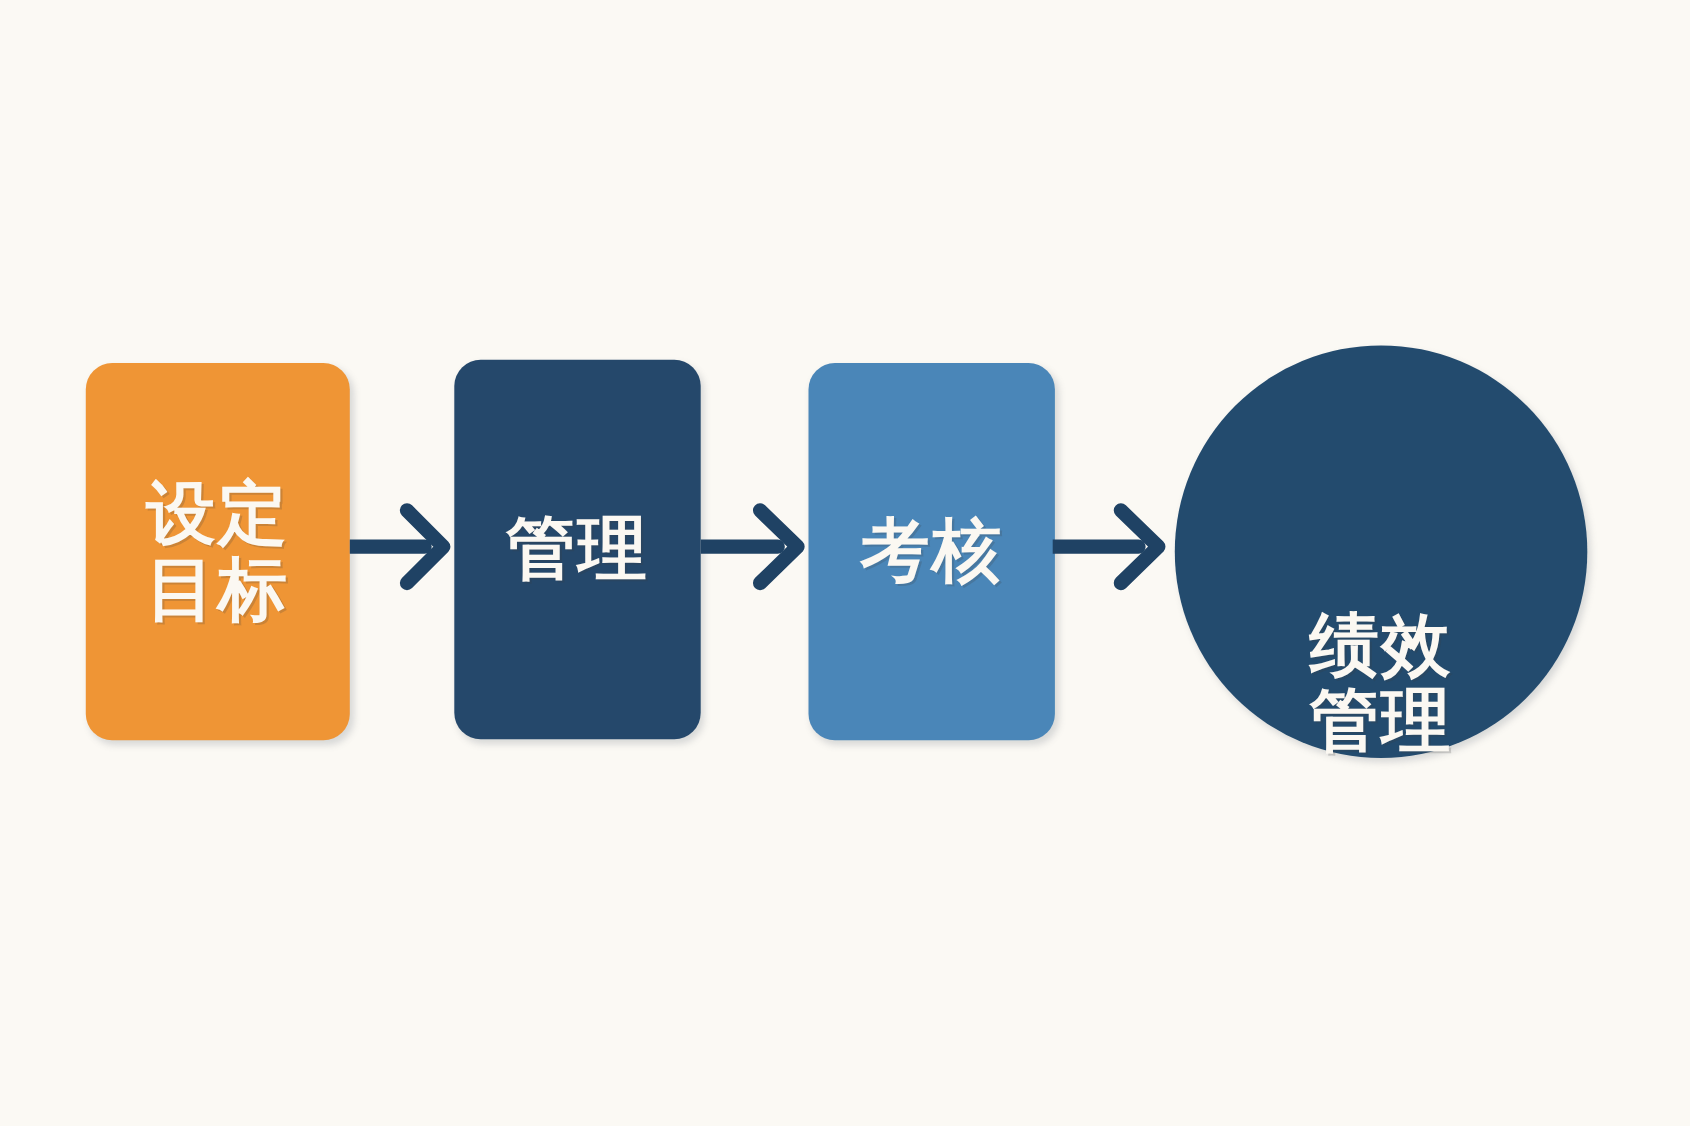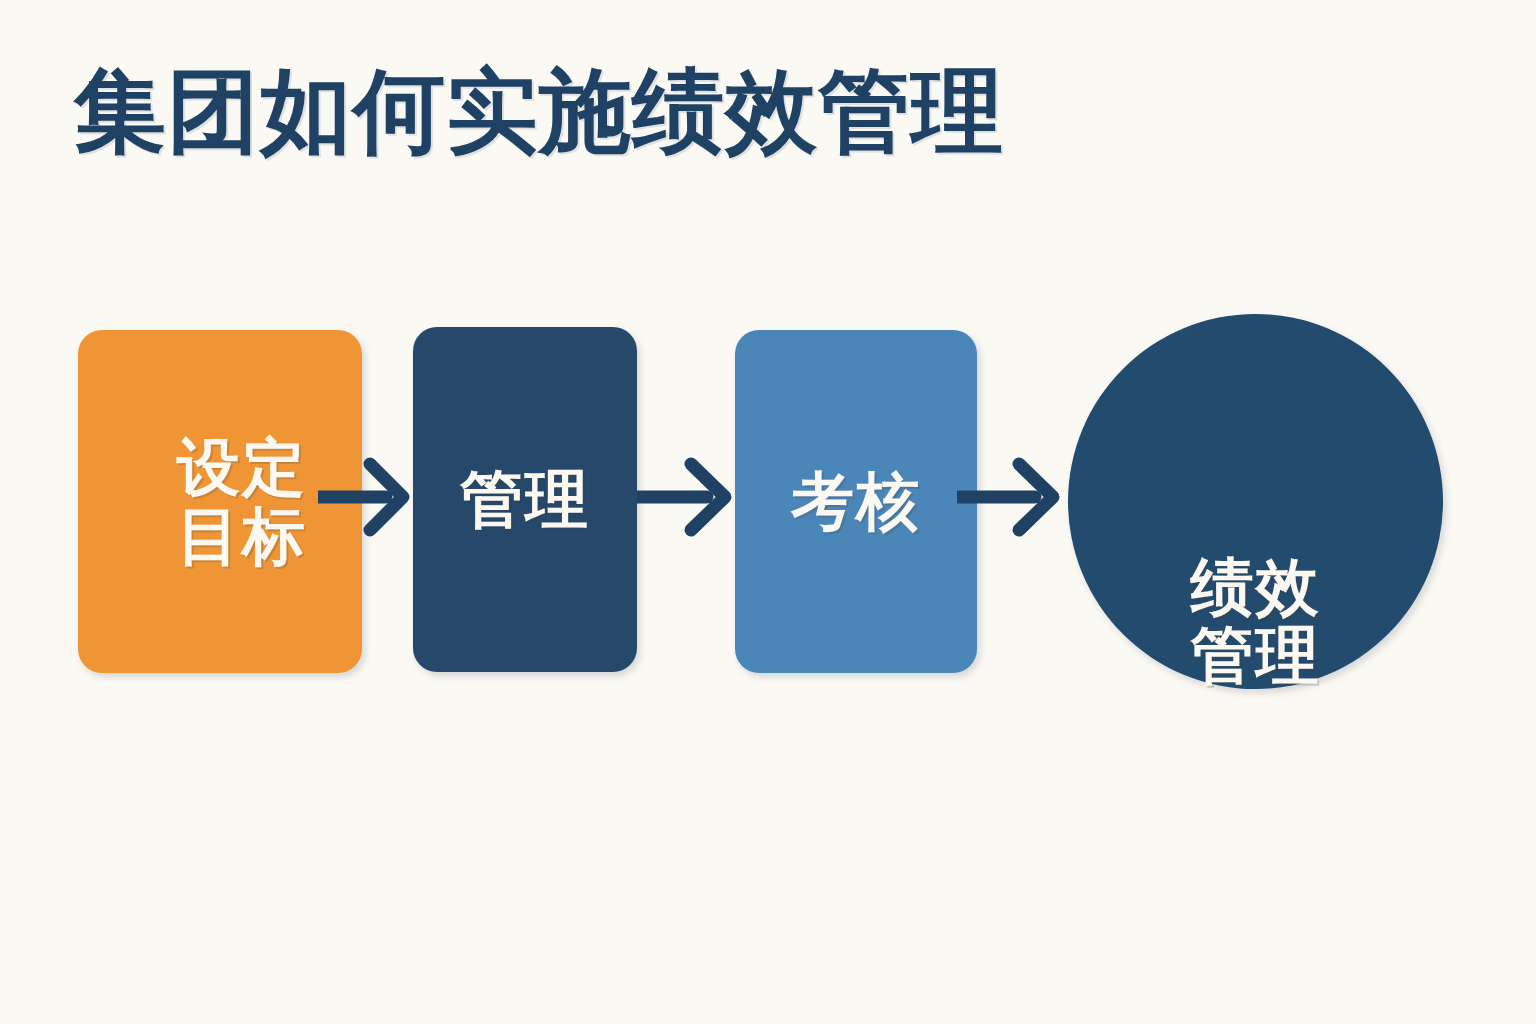--- a/index.html
+++ b/index.html
@@ -51,31 +51,30 @@
     letter-spacing: 2px;
     text-shadow: 2px 2px 0 rgba(60,60,60,0.20);
   }
   .stage-label span { display: block; }
 
   #stage-1 {
     left: 78px;  top: 330px;
     width: 240px; height: 343px;
     background: #EF9535;
     border-radius: 24px;
-    padding-left: 44px;
   }
   #stage-2 {
     left: 413px; top: 327px;
     width: 224px; height: 345px;
     background: #25486B;
     border-radius: 24px;
   }
   #stage-3 {
     left: 735px; top: 330px;
-    width: 242px; height: 343px;
+    width: 224px; height: 343px;
     background: #4A86B8;
     border-radius: 24px;
   }
   #stage-4 {
     left: 1068px; top: 314px;
     width: 375px; height: 375px;
     background: #234B6E;
     border-radius: 50%;
     align-items: flex-end;
   }
@@ -88,21 +87,20 @@
   #arrow-1 { left: 318px; top: 452px; width: 97px; }
   #arrow-2 { left: 637px; top: 452px; width: 100px; }
   #arrow-3 { left: 957px; top: 452px; width: 113px; }
   .arrow svg { display: block; width: 100%; height: 100%; }
 </style>
 </head>
 <body>
 
 <div id="canvas">
 
-  <div id="page-title">集团如何实施绩效管理</div>
 
   <div class="stage" id="stage-1">
     <div class="stage-label">
       <span>设定</span>
       <span>目标</span>
     </div>
   </div>
 
   <div class="arrow" id="arrow-1">
     <svg viewBox="0 0 97 90" preserveAspectRatio="none" aria-hidden="true">

